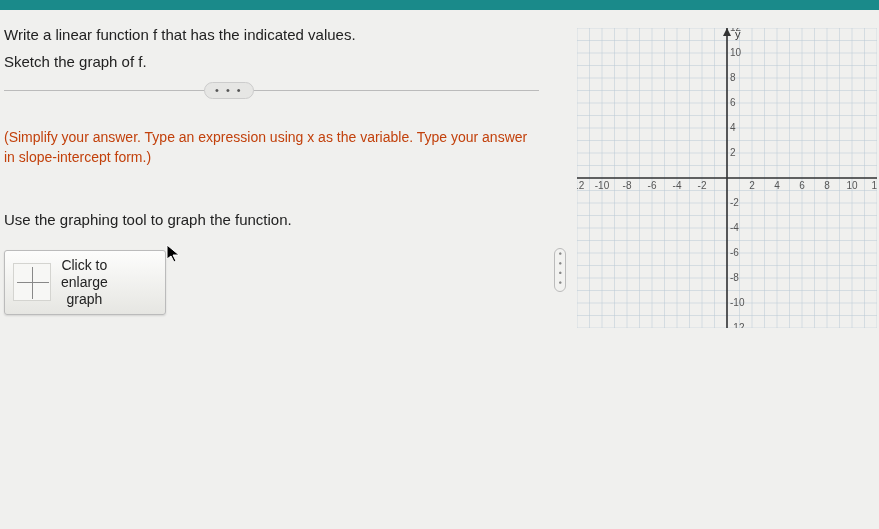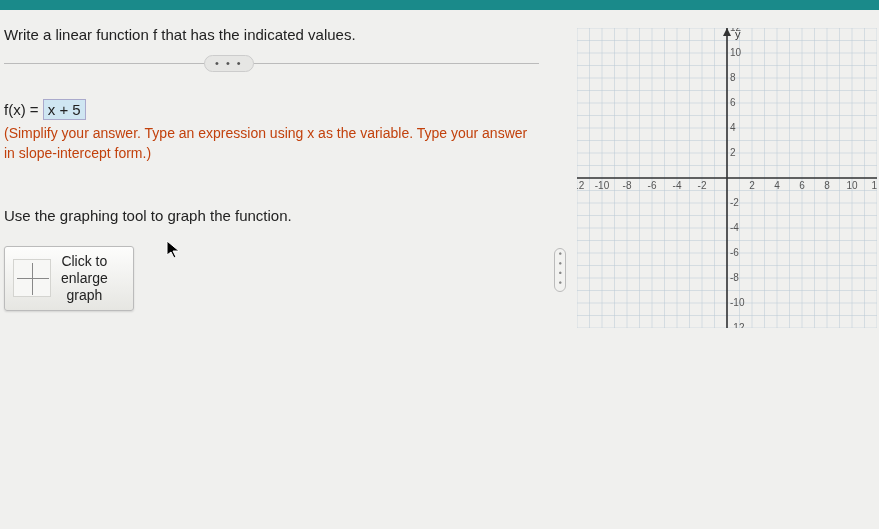--- a/index.html
+++ b/index.html
@@ -91,21 +91,21 @@
     margin-top: 44px;
   }
   .enlarge-btn {
     display: flex;
     align-items: center;
     gap: 10px;
     background: linear-gradient(#fdfdfc,#e6e6e2);
     border: 1px solid #bbb;
     border-radius: 3px;
     padding: 6px 14px 6px 8px;
-    width: 130px;
+    width: 162px;
     cursor: pointer;
     box-shadow: 0 1px 2px rgba(0,0,0,0.12);
   }
   .enlarge-icon {
     width: 38px;
     height: 38px;
     position: relative;
     background: #f7f7f5;
     border: 1px solid #d4d4d0;
   }
@@ -169,29 +169,27 @@
   }
 </style>
 </head>
 <body>
 
 <div class="topbar"></div>
 
 <div class="main">
   <div class="left-panel">
     <p class="q-text">Write a linear function f that has the indicated values.</p>
+    <p class="q-text">Sketch the graph of f.</p>
 
     <div class="hr-wrap">
       <hr class="hr-line">
       <span class="dots-pill">• • •</span>
     </div>
 
-    <p class="answer-line">
-      <span>f(x) = </span><span class="answer-input">x + 5</span>
-    </p>
     <p class="hint">(Simplify your answer. Type an expression using x as the variable. Type your answer in slope-intercept form.)</p>
 
     <p class="tool-instr">Use the graphing tool to graph the function.</p>
 
     <div style="position:relative; display:inline-block;">
       <div class="enlarge-btn">
         <div class="enlarge-icon"></div>
         <div class="enlarge-text">
           <span>Click to</span><br>
           <span>enlarge</span><br>

